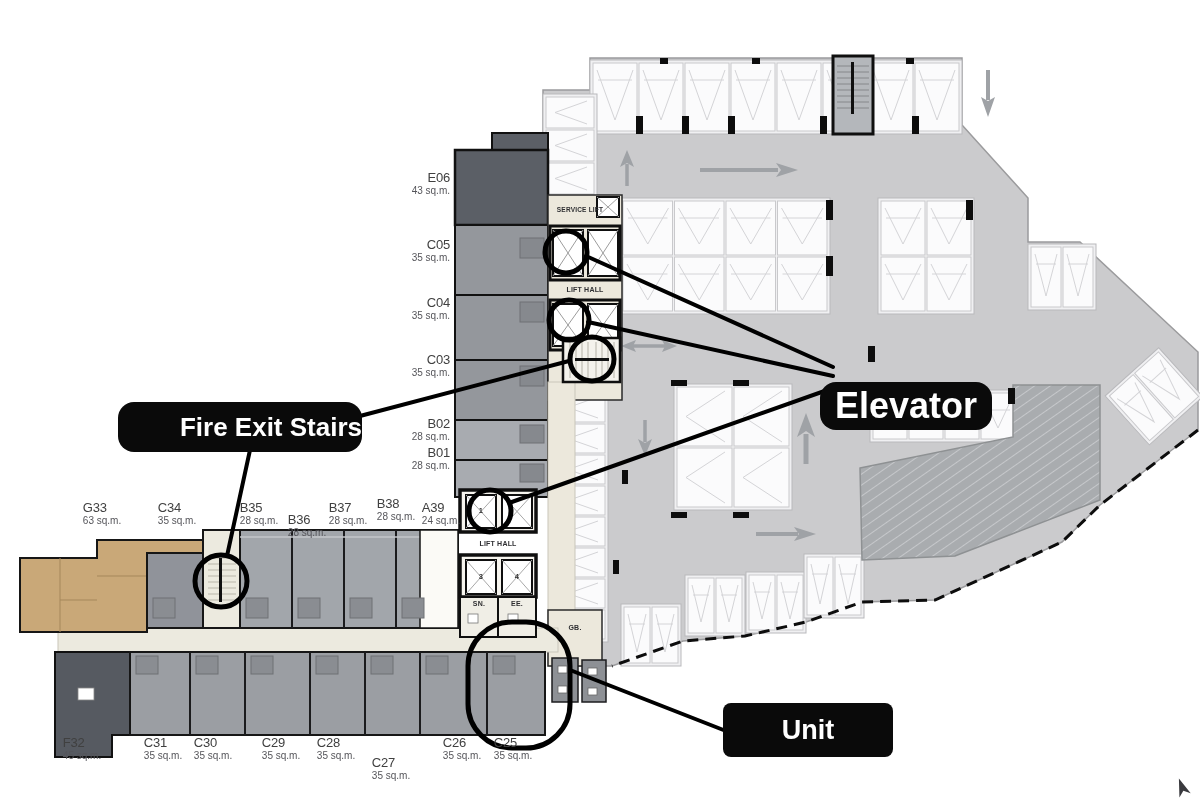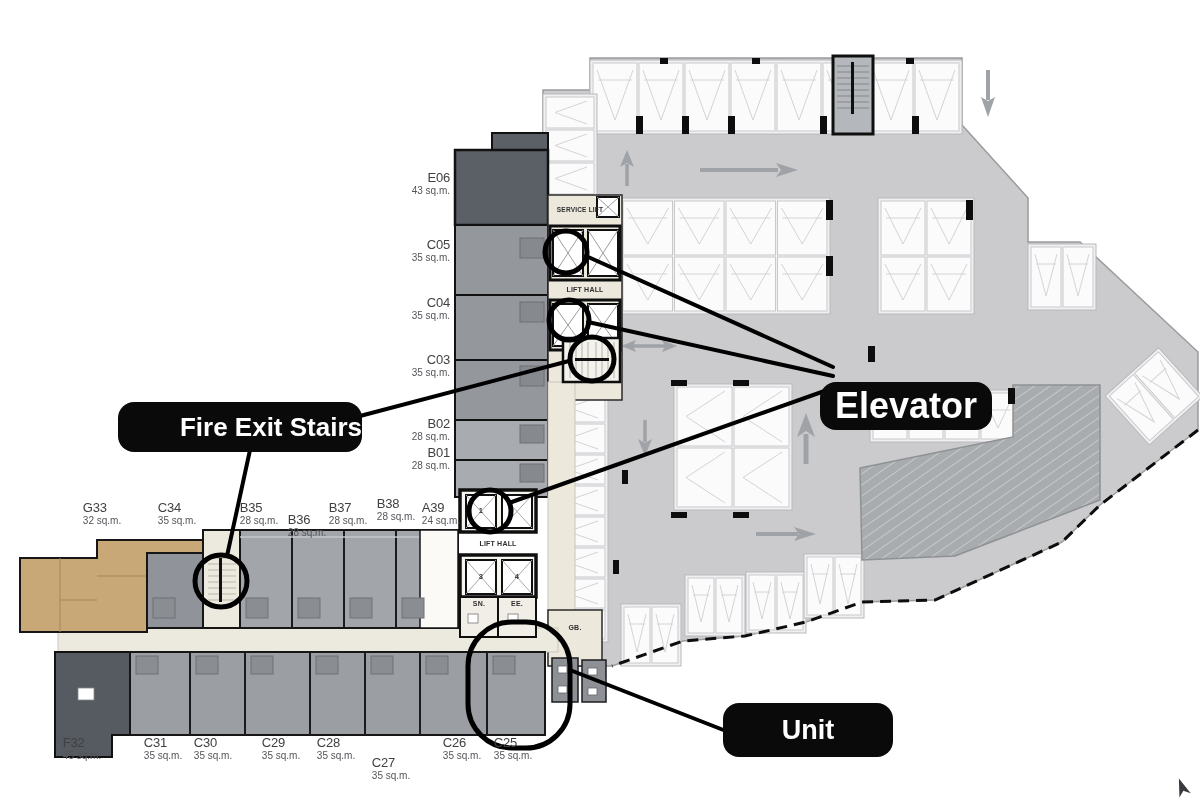--- a/index.html
+++ b/index.html
@@ -13,21 +13,21 @@
   .ulr{transform:none;text-align:right;width:82px;}
   
   .tiny{position:absolute;transform:translateX(-50%);font-size:6.5px;font-weight:bold;
         color:#2e2e31;letter-spacing:.2px;white-space:nowrap;}
   .liftno{font-size:7.5px;font-weight:bold;color:#333;}
   
   .callout{position:absolute;background:#0a0a0a;color:#fff;border-radius:16px;
            display:flex;align-items:center;justify-content:center;font-weight:bold;}
   .co-fes{left:118px;top:402px;width:244px;height:50px;font-size:26px;justify-content:flex-end;}
   .co-elev{left:820px;top:350px;width:172px;height:48px;font-size:36px;margin-top:32px;}
-  .co-unit{left:723px;top:703px;width:170px;height:54px;font-size:27px;}
+  .co-unit{left:723px;top:703px;width:170px;height:54px;font-size:27px;border-radius:8px;}
 </style>
 </head>
 <body>
 
 <div class="stage">
 
   <svg width="1200" height="800" viewBox="0 0 1200 800">
     <defs>
       <pattern id="hatch" width="9" height="9" patternUnits="userSpaceOnUse" patternTransform="rotate(55)">
         <rect width="9" height="9" fill="#a9acaf"></rect>
@@ -413,21 +413,21 @@
     <span class="n">B02</span>
     <span class="a">28 sq.m.</span>
     </div>
   <div class="ul ulr" style="left:368px;top:446px">
     <span class="n">B01</span>
     <span class="a">28 sq.m.</span>
     </div>
 
   <div class="ul" style="left:102px;top:501px">
     <span class="n">G33</span>
-    <span class="a">32 sq.m.</span>
+    <span class="a">63 sq.m.</span>
     </div>
   <div class="ul" style="left:177px;top:501px">
     <span class="n">C34</span>
     <span class="a">35 sq.m.</span>
     </div>
   <div class="ul" style="left:259px;top:501px">
     <span class="n">B35</span>
     <span class="a">28 sq.m.</span>
     </div>
   <div class="ul" style="left:307px;top:513px">

